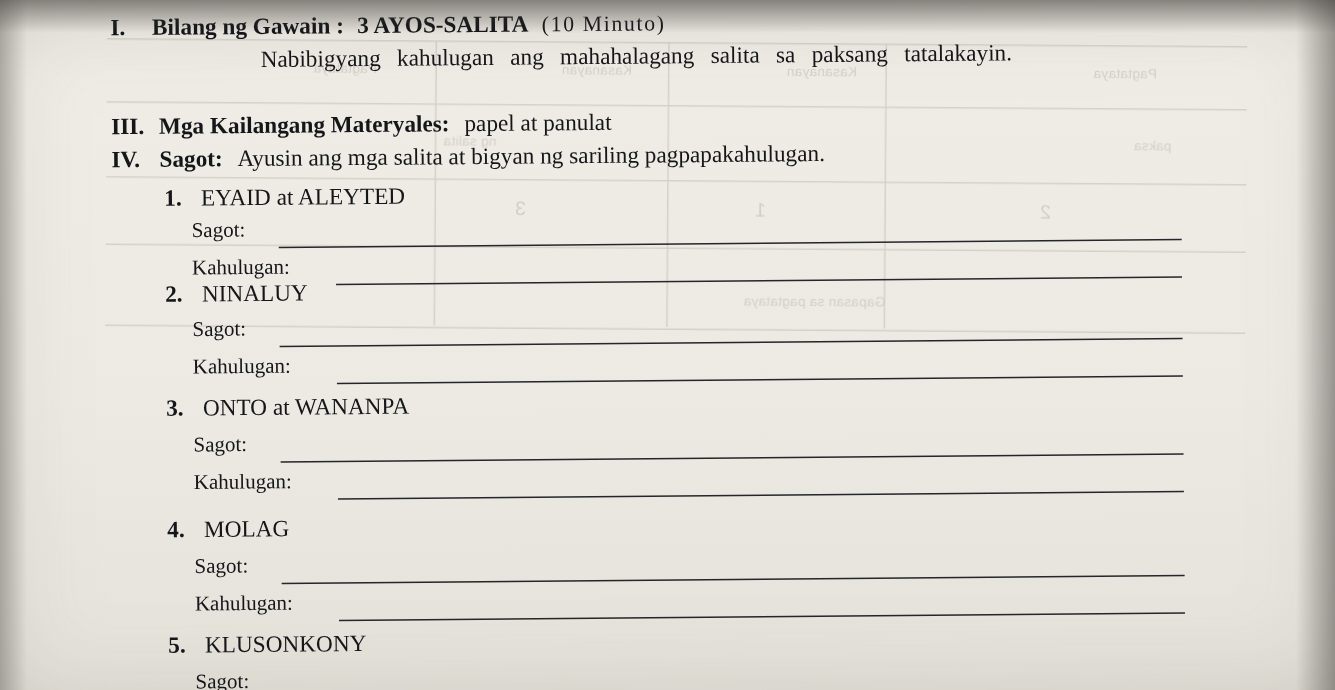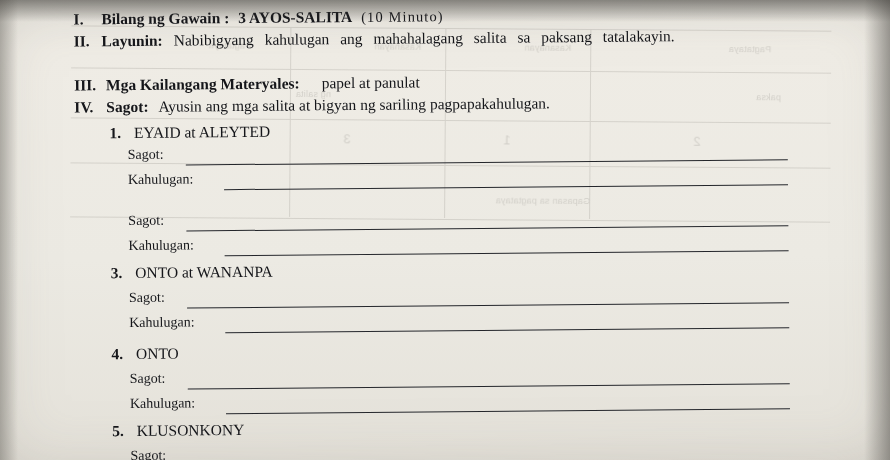--- a/index.html
+++ b/index.html
@@ -150,66 +150,66 @@
 
   <div class="content">
 
     <div class="row hd" style="left:75px; top:8px;">
       <span class="b">I.</span>
       <span class="b" style="margin-left:14px;">Bilang ng Gawain :</span>
       <span class="b" style="margin-left:5px;">3 AYOS-SALITA</span>
       <span class="spaced" style="margin-left:5px; font-size:14.5px;">(10 Minuto)</span>
     </div>
 
-    <div class="row hd" style="left:75px; top:30px;">
-      <span class="b">II.</span>
-      <span class="b" style="margin-left:8px;">Layunin:</span>
-    </div>
     <div class="row hd" style="left:175px; top:30px; width:610px; text-align:justify;">
       <span style="word-spacing:7px;">Nabibigyang kahulugan ang mahahalagang salita sa paksang tatalakayin.</span>
     </div>
 
     <div class="row hd" style="left:75px; top:74px;">
       <span class="b">III.</span>
       <span class="b" style="margin-left:6px;">Mga Kailangang Materyales:</span>
-      <span style="margin-left:18px;">papel at panulat</span>
+      <span style="margin-left:6px;">papel at panulat</span>
     </div>
 
     <div class="row hd" style="left:75px; top:96px;">
       <span class="b">IV.</span>
       <span class="b" style="margin-left:9px;">Sagot:</span>
       <span style="margin-left:6px;">Ayusin ang mga salita at bigyan ng sariling pagpapakahulugan.</span>
     </div>
 
     <div class="row item item-title" style="left:110px; top:122px;">
       <span class="num">1.</span>
       <span style="margin-left:9px;">EYAID at ALEYTED</span>
     </div>
     <div class="row lbl" style="left:128px; top:145px;">Sagot:</div>
     <div class="rule" style="left:186px; top:163px; width:602px;"></div>
     <div class="row lbl" style="left:128px; top:170px;">Kahulugan:</div>
     <div class="rule" style="left:224px; top:188px; width:564px;"></div>
 
+    <div class="row item item-title" style="left:110px; top:186px;">
+      <span class="num">2.</span>
+      <span style="margin-left:9px;">NINALUY</span>
+    </div>
     <div class="row lbl" style="left:128px; top:211px;">Sagot:</div>
     <div class="rule" style="left:186px; top:229px; width:602px;"></div>
     <div class="row lbl" style="left:128px; top:236px;">Kahulugan:</div>
     <div class="rule" style="left:224px; top:254px; width:564px;"></div>
 
     <div class="row item item-title" style="left:110px; top:262px;">
       <span class="num">3.</span>
       <span style="margin-left:9px;">ONTO at WANANPA</span>
     </div>
     <div class="row lbl" style="left:128px; top:288px;">Sagot:</div>
     <div class="rule" style="left:186px; top:306px; width:602px;"></div>
     <div class="row lbl" style="left:128px; top:313px;">Kahulugan:</div>
     <div class="rule" style="left:224px; top:331px; width:564px;"></div>
 
     <div class="row item item-title" style="left:110px; top:343px;">
       <span class="num">4.</span>
-      <span style="margin-left:9px;">ONTO</span>
+      <span style="margin-left:9px;">MOLAG</span>
     </div>
     <div class="row lbl" style="left:128px; top:369px;">Sagot:</div>
     <div class="rule" style="left:186px; top:387px; width:602px;"></div>
     <div class="row lbl" style="left:128px; top:394px;">Kahulugan:</div>
     <div class="rule" style="left:224px; top:412px; width:564px;"></div>
 
     <div class="row item item-title" style="left:110px; top:420px;">
       <span class="num">5.</span>
       <span style="margin-left:9px;">KLUSONKONY</span>
     </div>

